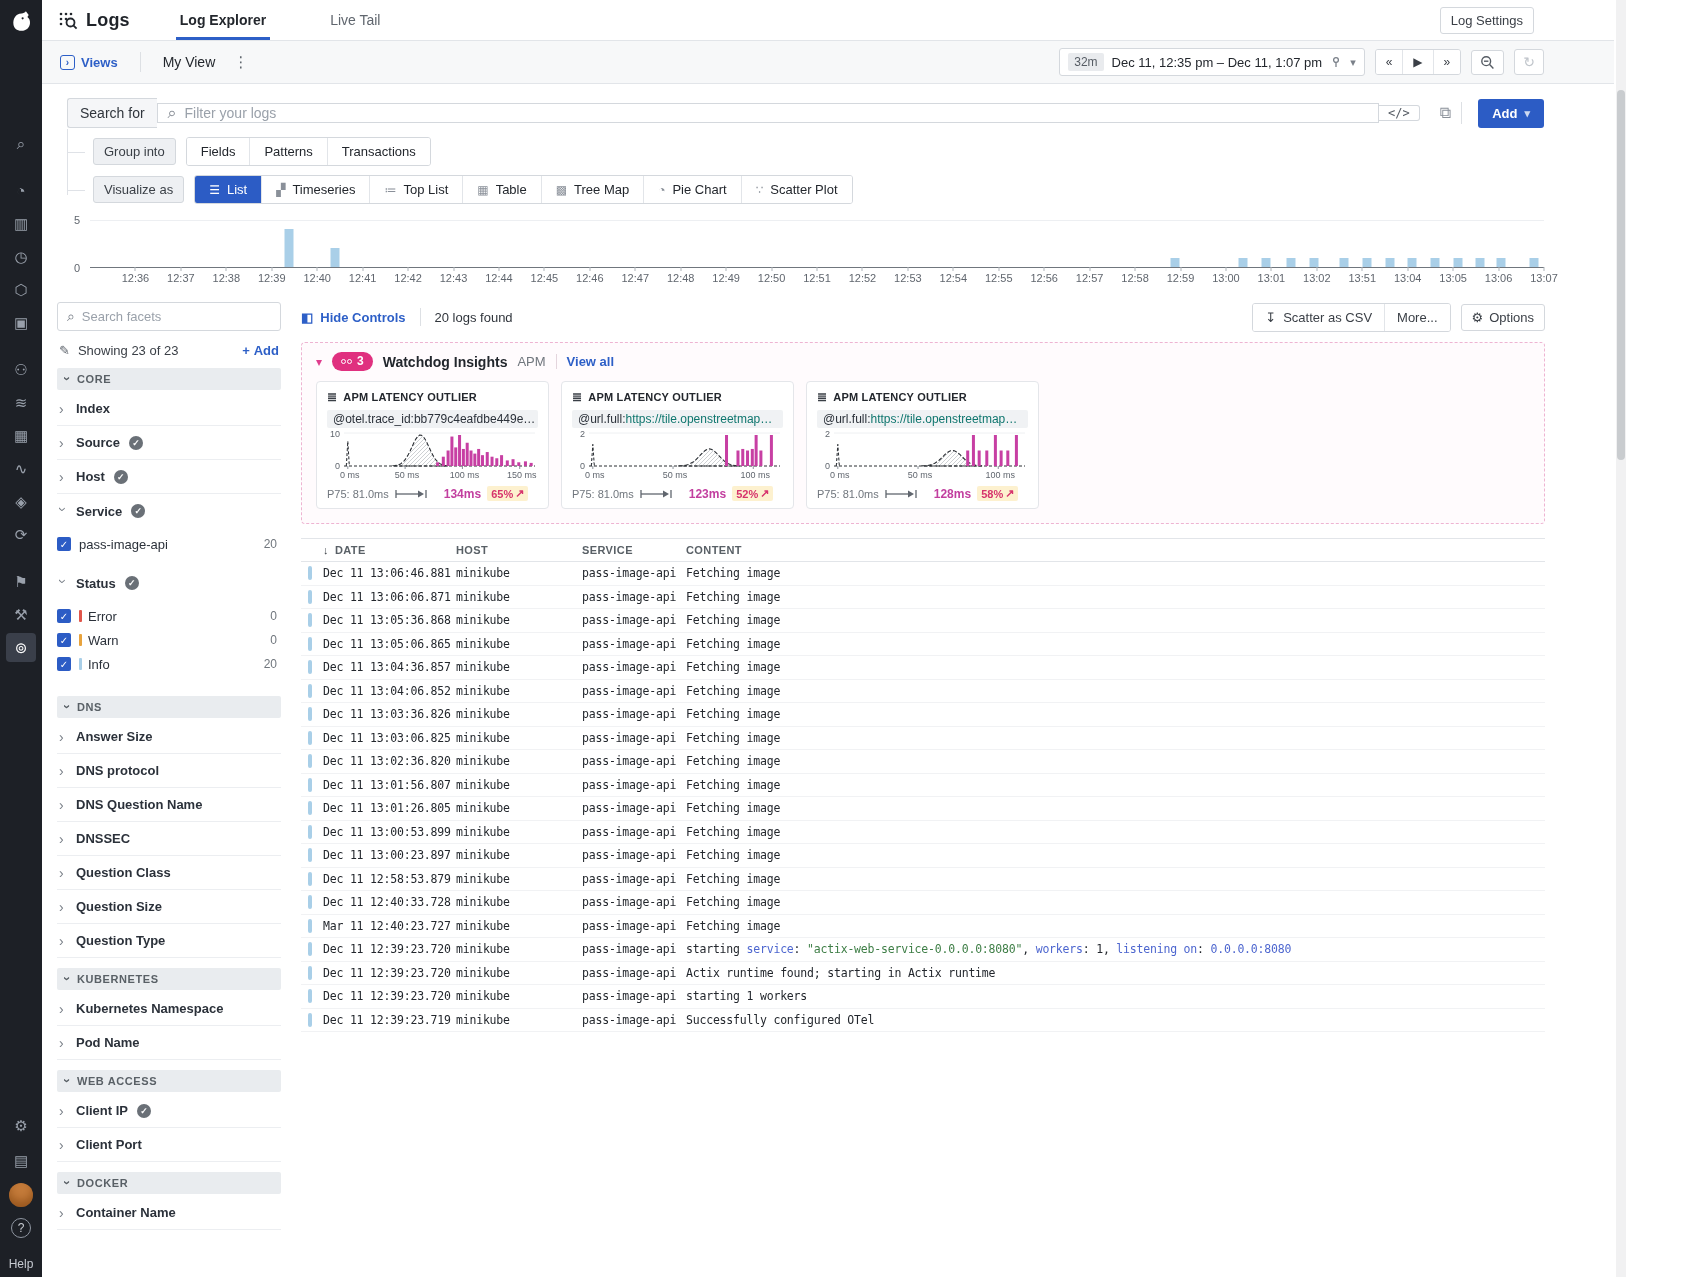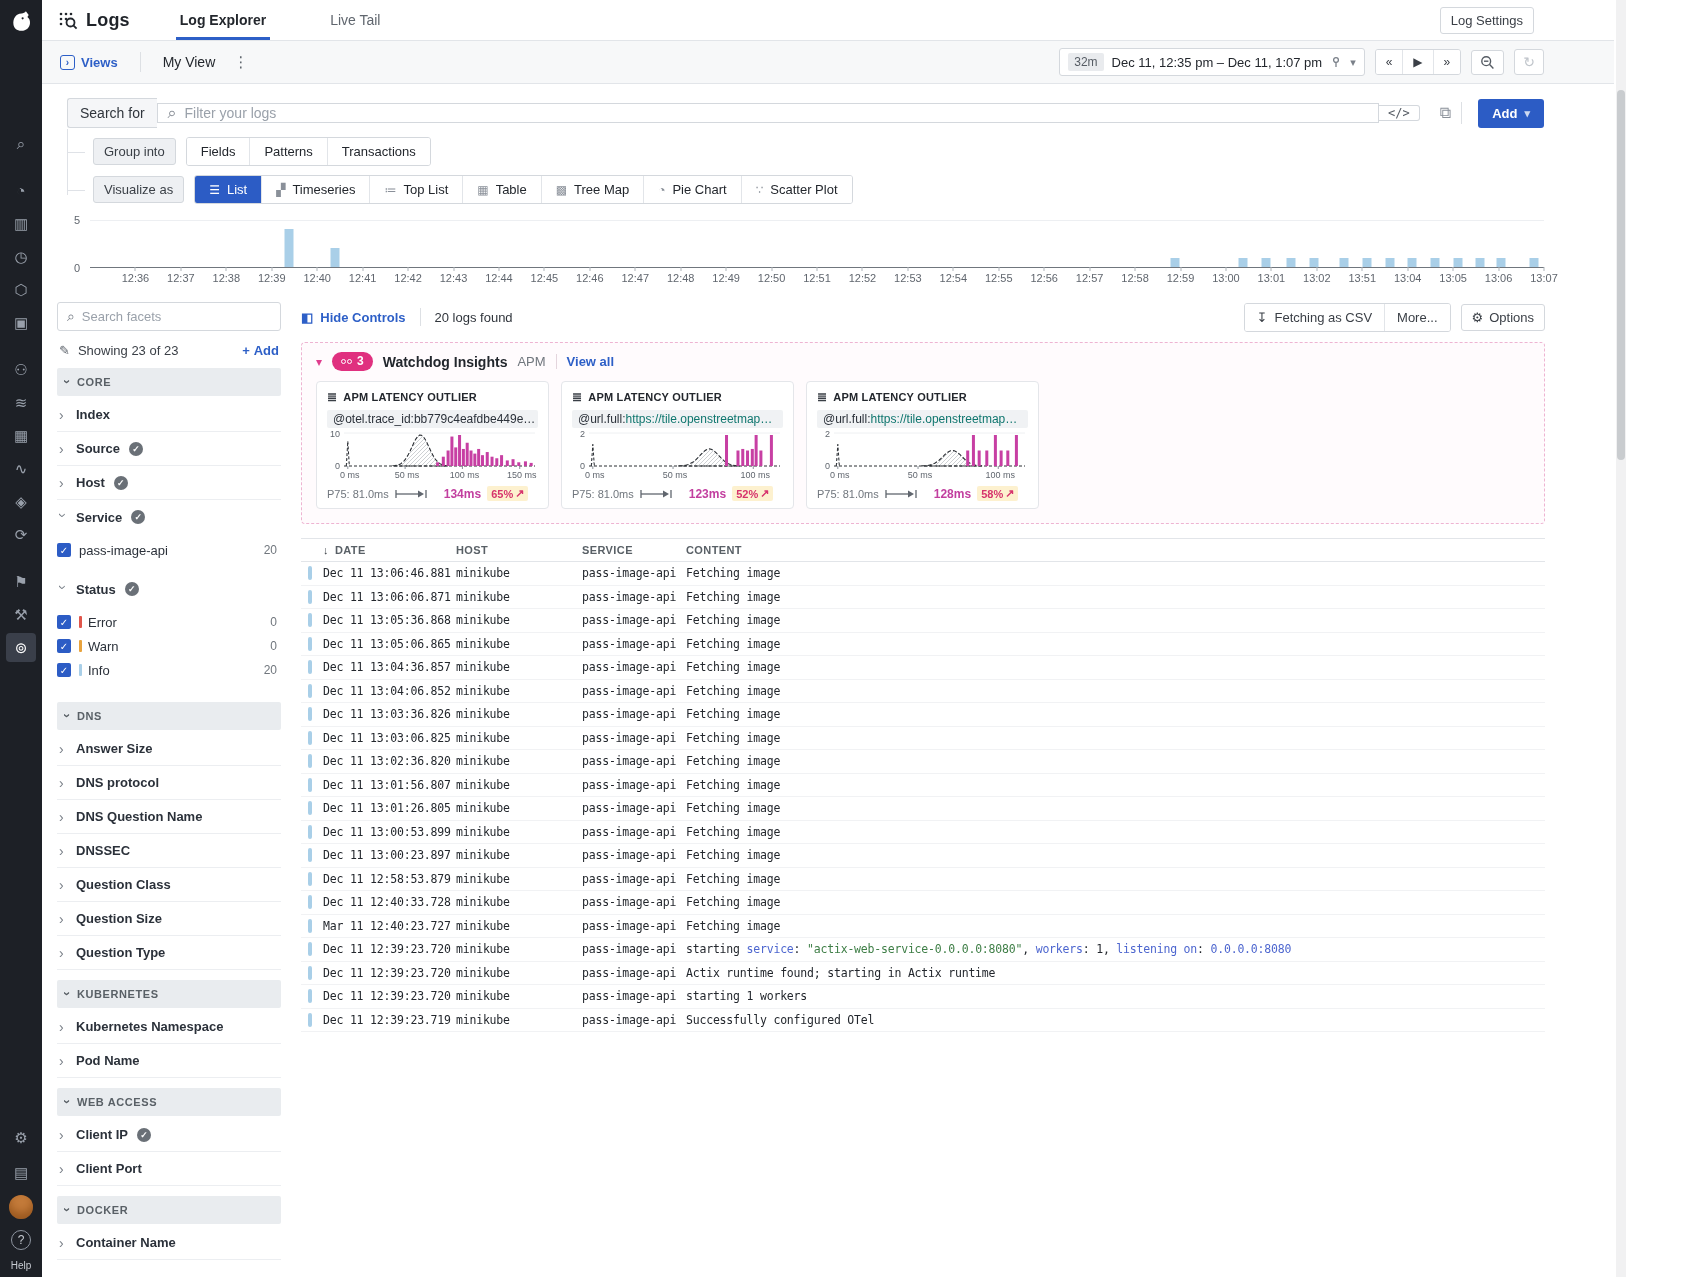--- a/index.html
+++ b/index.html
@@ -13,21 +13,21 @@
   .rail-icon{width:30px;height:29px;display:flex;align-items:center;justify-content:center;
     color:#99a0ab;font-size:15px;border-radius:4px;margin:2px 0;cursor:pointer}
   .rail-icon.active{background:#3a3f4a;color:#fff}
   .rail-icon.gap{margin-top:16px}
   .rail-bottom{position:absolute;bottom:6px;display:flex;flex-direction:column;align-items:center}
   .rail-bottom .rail-icon{margin:3px 0}
   .avatar{width:24px;height:24px;border-radius:50%;background:#c47b3a;margin:5px 0;
     box-shadow:inset 0 -6px 8px rgba(120,60,10,.55)}
   .help-circ{width:20px;height:20px;border:1px solid #8e95a0;border-radius:50%;color:#c6cad1;
     font-size:12px;display:flex;align-items:center;justify-content:center;margin-top:6px}
-  .help-label{color:#c6cad1;font-size:10px;margin-top:10px}
+  .help-label{color:#c6cad1;font-size:12px;margin-top:19px}
   
   .page{position:absolute;left:42px;top:0;width:1572px;height:1277px;background:#fff}
   .vscroll{position:absolute;left:1616px;top:0;width:10px;height:1277px;background:#f1f1f2}
   .vscroll .thumb{width:8px;margin:90px 0 0 1px;height:370px;background:#c9cccf;border-radius:4px}
   
   .topbar{height:41px;border-bottom:1px solid #e2e5e9;display:flex;align-items:stretch;padding-left:16px}
   .product{display:flex;align-items:center;gap:8px;margin-right:46px}
   .product-title{font-size:18px;font-weight:700;letter-spacing:.2px}
   .tabs{display:flex;align-items:stretch}
   .tab{display:flex;align-items:center;padding:0 4px;margin-right:56px;font-size:14px;color:#60666e;
@@ -103,21 +103,21 @@
   .facets{width:224px;flex:none}
   .facet-search{display:flex;align-items:center;gap:7px;border:1px solid #d4d8dd;border-radius:3px;
     padding:5px 9px;background:#fff}
   .facet-search .mag{color:#7a8089;font-size:14px}
   .facet-search input{border:none;outline:none;flex:1;font-size:13px;width:60px;
     font-family:"Liberation Sans",sans-serif;color:#23272d;background:transparent}
   .facet-search input::placeholder{color:#9aa1aa}
   .showing-row{display:flex;align-items:center;margin:12px 2px 10px;font-size:13px;color:#3a3f46}
   .showing-row .pencil{color:#60666e;margin-right:8px;font-size:13px}
   .add-facet{margin-left:auto;color:#2d5fc7;font-weight:600;font-size:13px;cursor:pointer;display:flex;gap:4px;align-items:center}
-  .fgroup-h{display:flex;align-items:center;gap:7px;background:#e9ecef;border-radius:2px;height:28px;
+  .fgroup-h{display:flex;align-items:center;gap:7px;background:#e9ecef;border-radius:2px;height:22px;
     padding:0 8px;font-size:11px;font-weight:700;letter-spacing:.6px;color:#596066;margin:10px 0 2px;cursor:pointer}
   .fgroup-h .chev{font-size:13px;color:#596066;transform:rotate(90deg);display:inline-block;line-height:0}
   .facet-item{display:flex;align-items:center;gap:9px;height:34px;border-bottom:1px solid #eceef1;
     font-size:13px;font-weight:700;color:#2b313a;cursor:pointer;padding:0 2px}
   .facet-item .chev{color:#7a8089;font-size:14px;font-weight:400;width:8px;display:inline-block}
   .facet-item .chev.open{transform:rotate(90deg)}
   .badge-check{width:14px;height:14px;border-radius:50%;background:#6a7077;color:#fff;font-size:9px;
     display:inline-flex;align-items:center;justify-content:center}
   .facet-vals{padding:4px 0 10px}
   .fval{display:flex;align-items:center;height:24px;font-size:13px;color:#2b313a;cursor:pointer}
@@ -569,21 +569,21 @@
         <span class="hidec">
           <span class="ic">◧</span>
           <span>Hide Controls</span>
         </span>
         <span class="sep"></span>
         <span class="logs-found">20 logs found</span>
         <div class="res-right">
           <div class="btn-join">
             <button class="jbtn">
               <span>↧</span>
-              <span>Fetching as CSV</span>
+              <span>Scatter as CSV</span>
             </button>
             <button class="jbtn">More...</button>
           </div>
           <button class="btn">
             <span>⚙</span>
             <span>Options</span>
           </button>
         </div>
       </div>
 

